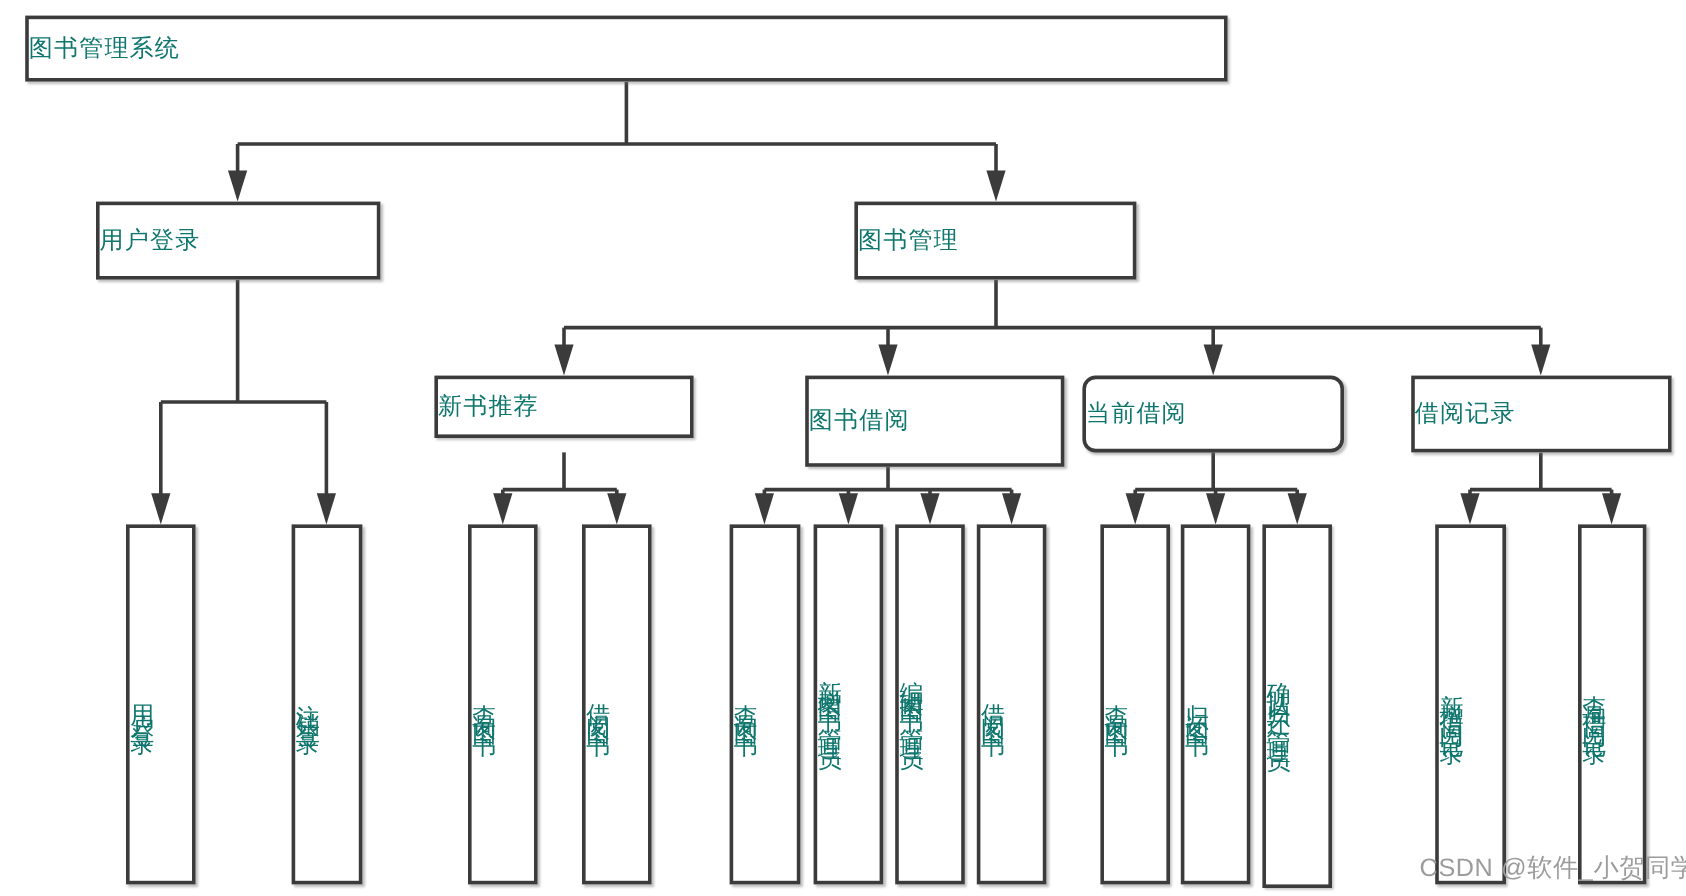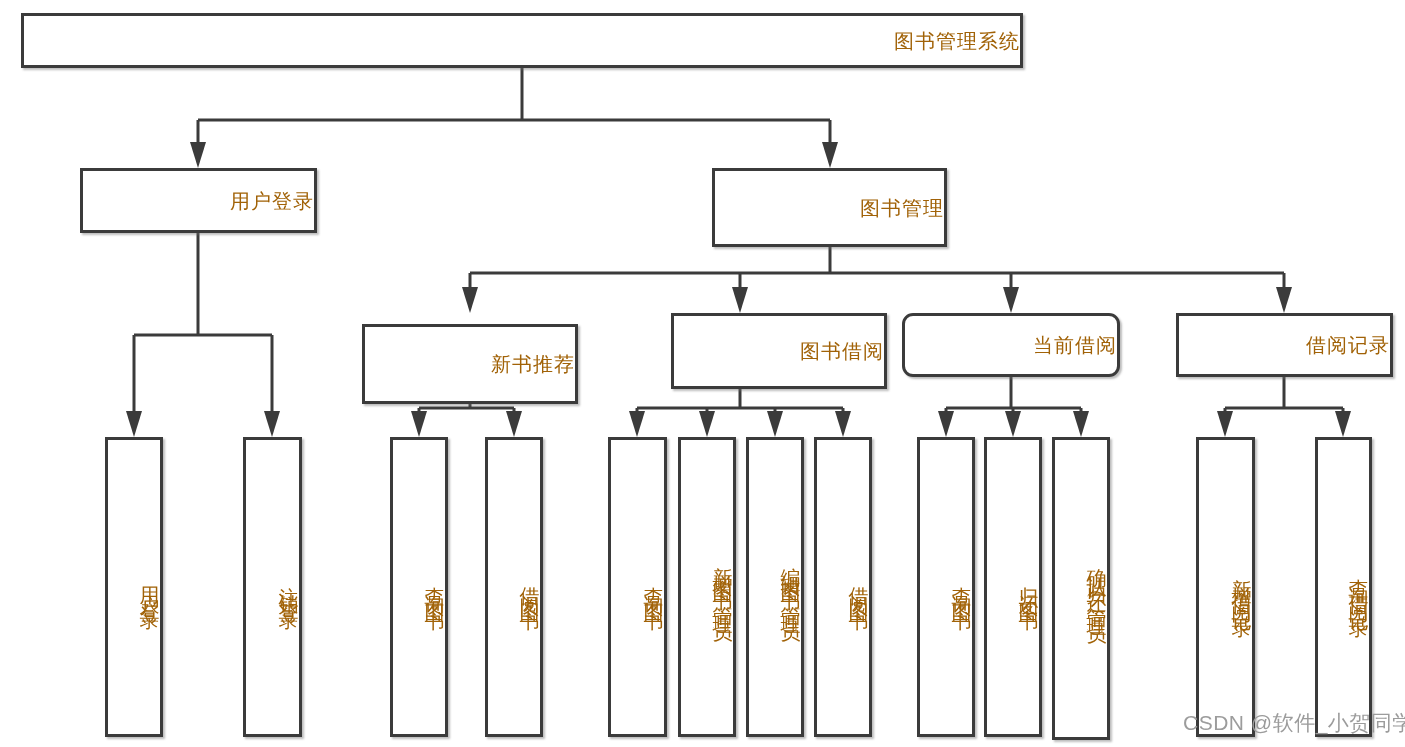--- a/index.html
+++ b/index.html
@@ -10,22 +10,22 @@
     background:#ffffff;
     overflow:hidden;
   }
   #connectors{position:absolute;left:0;top:0;width:1405px;height:747px;z-index:1;}
   .node{
     position:absolute;
     box-sizing:border-box;
     background:#ffffff;
     border:3px solid #3b3b3b;
     box-shadow:2px 2px 2px rgba(110,110,110,0.45);
-    display:flex;align-items:center;justify-content:flex-end;
-    color:#a16207;
+    display:flex;align-items:center;justify-content:flex-start;
+    color:#0f766e;
     font-size:20px;
     letter-spacing:1px;
     z-index:2;
     text-align:center;
     line-height:1;
   }
   .leaf span{
     writing-mode:vertical-rl;
     text-orientation:mixed;
     letter-spacing:8px;
@@ -101,25 +101,25 @@
       <polygon points="1343,437 1335,411 1351,411" fill="#3b3b3b"></polygon>
     </svg>
 
   <div class="node" style="left:21px;top:13px;width:1002px;height:55px;">
     <span>图书管理系统</span>
   </div>
 
   <div class="node" style="left:80px;top:168px;width:237px;height:65px;">
     <span>用户登录</span>
   </div>
-  <div class="node" style="left:712px;top:168px;width:235px;height:79px;">
+  <div class="node" style="left:712px;top:168px;width:235px;height:65px;">
     <span>图书管理</span>
   </div>
 
-  <div class="node" style="left:362px;top:324px;width:216px;height:80px;padding-left:24px;">
+  <div class="node" style="left:362px;top:313px;width:216px;height:52px;">
     <span>新书推荐</span>
   </div>
   <div class="node" style="left:632px;top:313px;width:216px;height:76px;margin-left:39px;">
     <span>图书借阅</span>
   </div>
   <div class="node" style="left:902px;top:313px;width:218px;height:64px;border-radius:11px;">
     <span>当前借阅</span>
   </div>
   <div class="node" style="left:1176px;top:313px;width:217px;height:64px;">
     <span>借阅记录</span>

